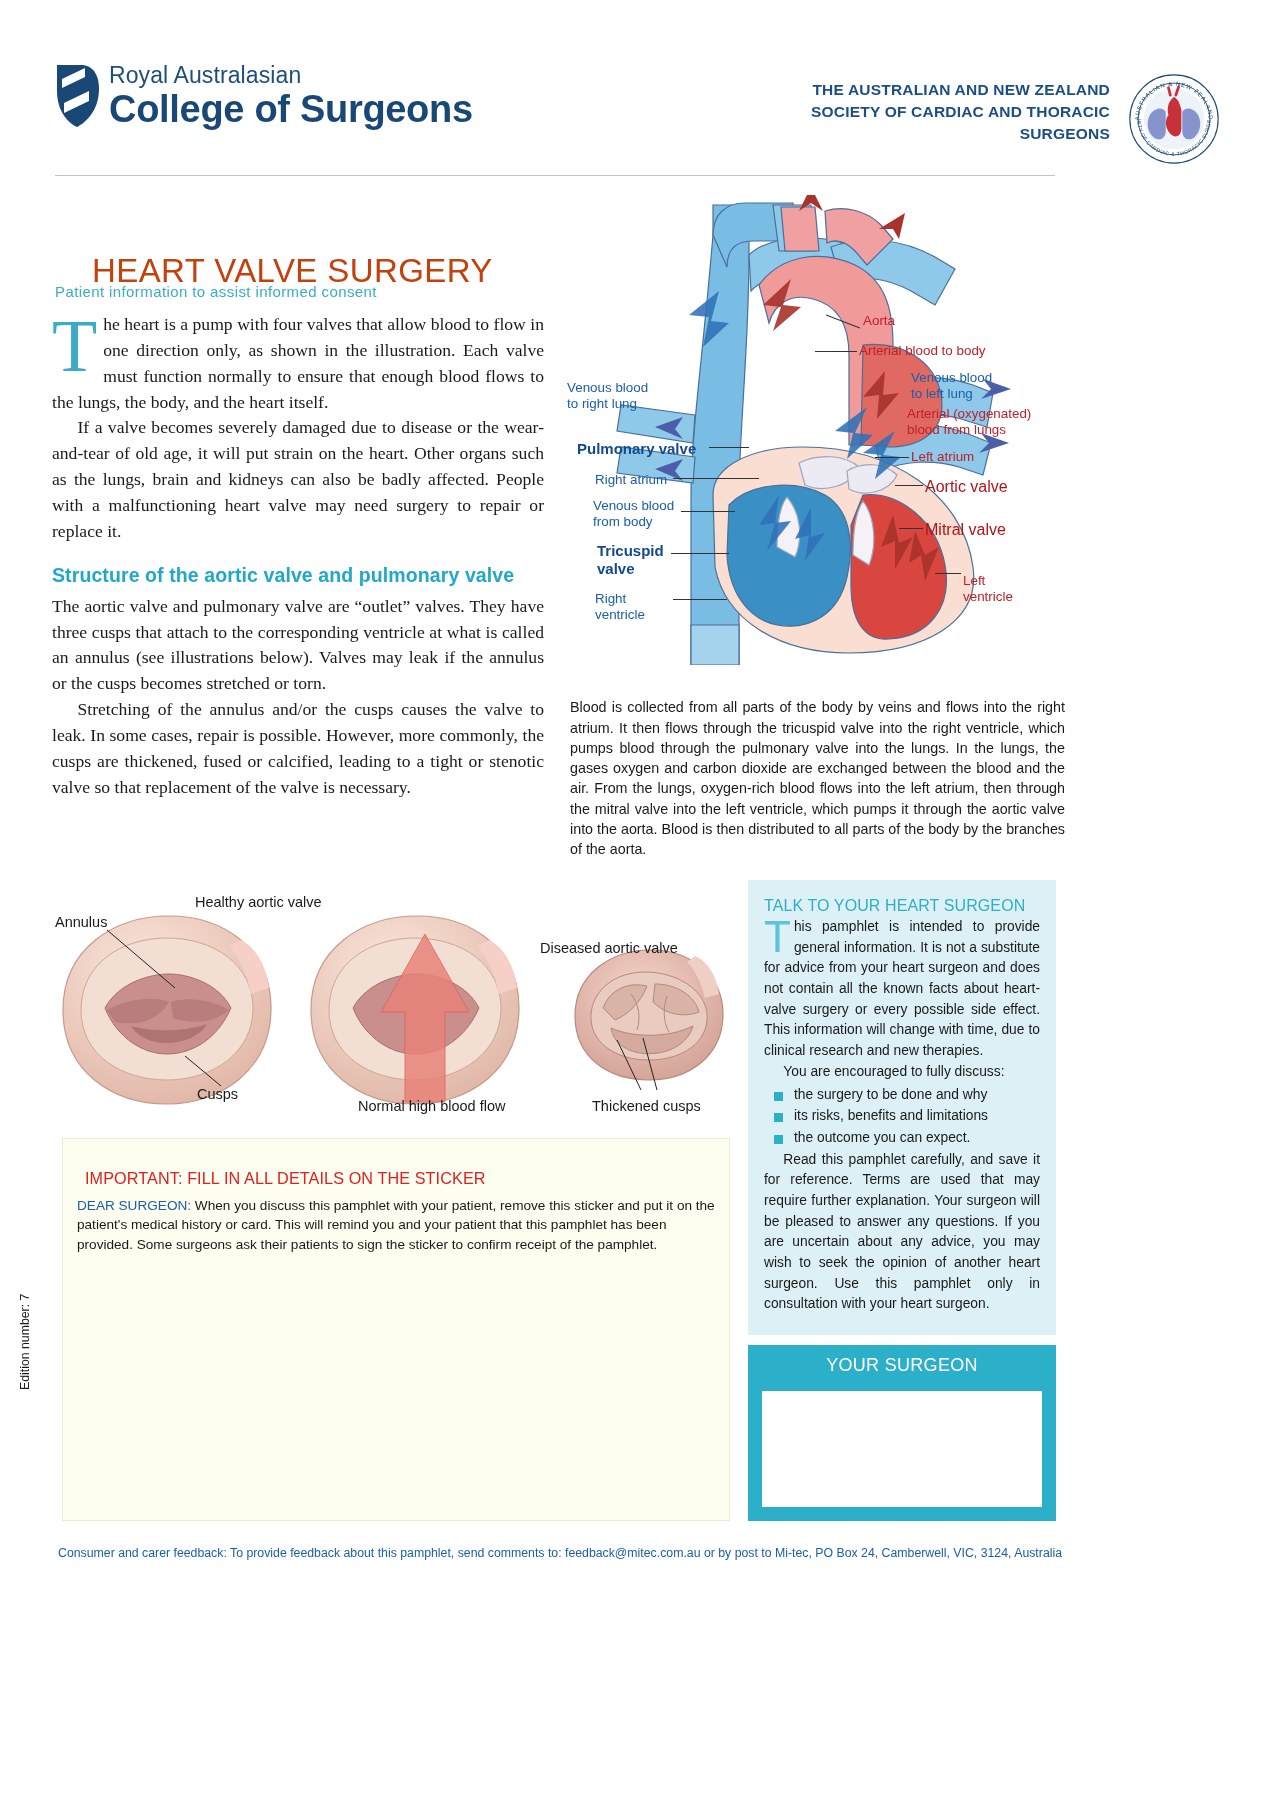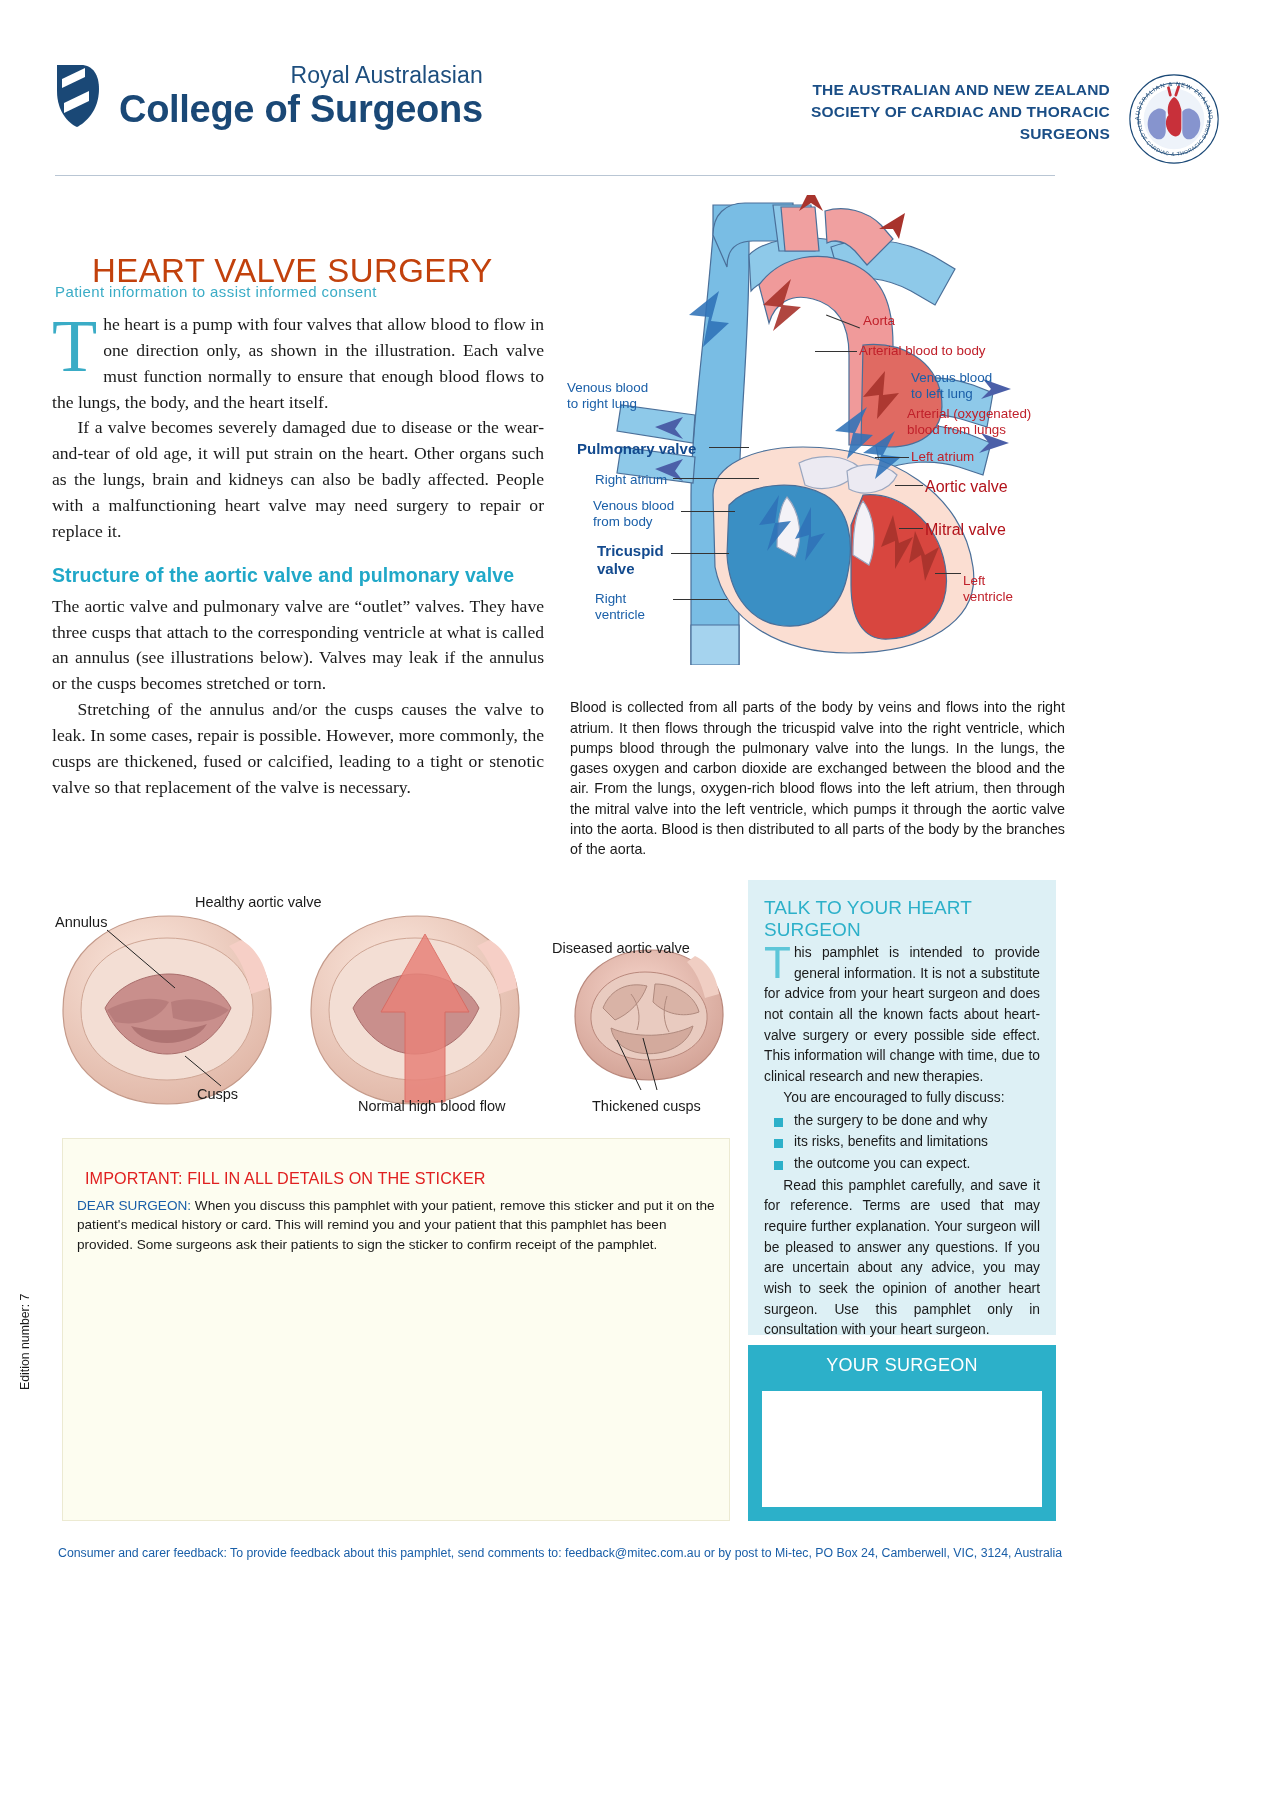--- a/index.html
+++ b/index.html
@@ -9,21 +9,21 @@
     background:#ffffff;
     font-family:"Liberation Sans", sans-serif;
     position:relative;
     overflow:hidden;
   }
 
   .page { position:absolute; inset:0; }
 
   
   .header { position:absolute; left:55px; top:55px; width:1165px; height:115px; }
-  .logo-wrap { position:absolute; left:0; top:8px; display:flex; align-items:center; gap:18px;text-align:right; }
+  .logo-wrap { position:absolute; left:0; top:8px; display:flex; align-items:center; gap:8px; }
   .logo-mark { width:46px; height:66px; flex:0 0 auto; }
   .logo-text { line-height:1; }
   .logo-line1 { font-size:23px; color:#1d4e7e; letter-spacing:.1px; }
   .logo-line2 { font-size:38px; font-weight:bold; color:#1a4876; letter-spacing:-.3px; margin-top:3px; }
 
   .society { position:absolute; right:110px; top:24px; width:360px; text-align:right;
              color:#1a4e86; font-weight:bold; font-size:15.5px; line-height:1.42; letter-spacing:.2px; }
 
   .emblem { position:absolute; right:0; top:18px; width:92px; height:92px; }
 
@@ -66,21 +66,21 @@
 
   
   .sticker { position:absolute; left:62px; top:1138px; width:668px; height:383px;
              background:#fdfdf0; border:1px solid #ecead2; }
   .sticker h3 { margin:8px; padding:22px 18px 0 14px; font-size:16.2px; color:#e02020; font-weight:normal; letter-spacing:.1px; }
   .sticker p { margin:6px 14px 0 14px; font-size:13.6px; line-height:1.42; color:#1a1a1a; }
   .dear { color:#1a5fa8; }
 
   
   .panel { position:absolute; left:748px; top:880px; width:308px; height:455px; background:#ddf0f5; }
-  .panel h3 { margin:0; padding:17px 16px 0 16px; font-size:19px; color:#2cb0c9; font-weight:normal; letter-spacing:.1px; }
+  .panel h3 { margin:0; padding:17px 16px 0 16px; font-size:16px; color:#2cb0c9; font-weight:normal; letter-spacing:.1px; }
   .panel .body { padding:2px 16px 0 16px; font-size:13.8px; line-height:1.5; color:#1a1a1a; text-align:justify; }
   .panel .body p { margin:0; text-indent:1.4em; }
   .panel .body p.first { text-indent:0; }
   .pdrop { float:left; font-family:"Liberation Sans", sans-serif; color:#5cc6d8;
            font-size:44px; line-height:0.72; padding:4px 3px 0 0; }
   ul.bullets { list-style:none; margin:2px 0 0 0; padding:0; }
   ul.bullets li { position:relative; padding-left:30px; margin-bottom:1px; }
   ul.bullets li::before { content:""; position:absolute; left:10px; top:7px; width:9px; height:9px; background:#2cb0c9; }
 
   
@@ -296,21 +296,21 @@
         <path d="M68 50 C76 60 78 74 74 86" fill="none" stroke="#b08a7e"></path>
         <path d="M104 52 C100 64 100 78 106 88" fill="none" stroke="#b08a7e"></path>
         <path d="M132 12 C146 18 154 34 156 50 L142 54 C138 38 132 26 124 18 Z" fill="#f0cec3"></path>
       </g>
     </svg>
 
     <div class="vlabel" style="left:10px; top:24px;">Annulus</div>
     <div class="vlabel" style="left:150px; top:4px;">Healthy aortic valve</div>
     <div class="vlabel" style="left:152px; top:196px;">Cusps</div>
     <div class="vlabel" style="left:313px; top:208px;">Normal high blood flow</div>
-    <div class="vlabel" style="left:507px; top:50px;">Diseased aortic valve</div>
+    <div class="vlabel" style="left:495px; top:50px;">Diseased aortic valve</div>
     <div class="vlabel" style="left:547px; top:208px;">Thickened cusps</div>
 
     <svg style="position:absolute; left:0; top:0; pointer-events:none;" width="690" height="240">
       <g stroke="#222" stroke-width="1" fill="none">
         <path d="M62 40 L130 98"></path>
         <path d="M176 196 L140 166"></path>
         <path d="M596 200 L572 150"></path>
         <path d="M612 200 L598 148"></path>
       </g>
     </svg>

